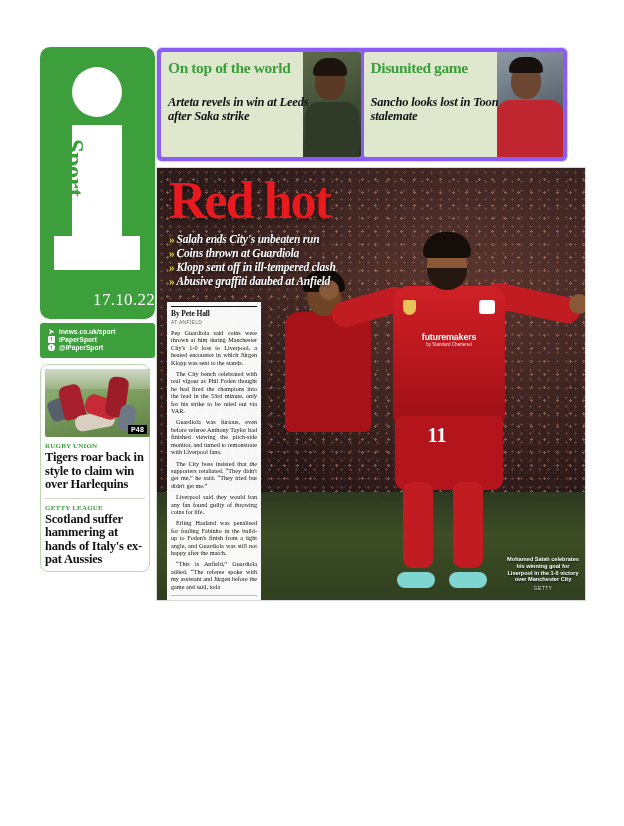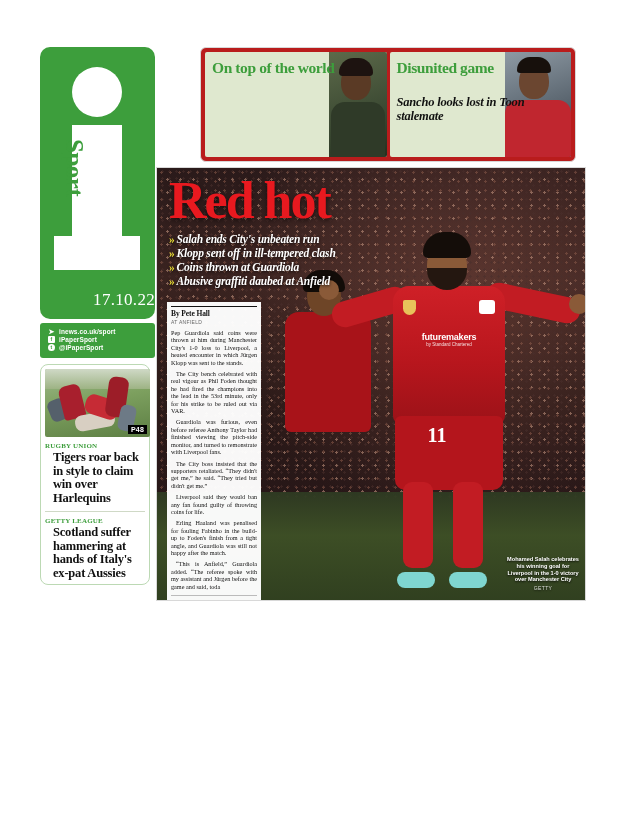--- a/index.html
+++ b/index.html
@@ -76,30 +76,30 @@
   .pbadge{
     position:absolute;right:3px;bottom:3px;background:#000;color:#fff;
     font-size:7px;font-weight:bold;padding:1px 3px;letter-spacing:0.2px;
   }
   .kicker{
     color:#3d9e3c;font-size:7px;font-weight:bold;letter-spacing:0.2px;
     margin:5px 0 1px 0;font-family:"Liberation Serif", serif;
   }
   .side-head{
     color:#111;font-size:12.5px;font-weight:bold;line-height:13.5px;
-    font-family:"Liberation Serif", serif;letter-spacing:-0.2px;margin-left:8px;
+    font-family:"Liberation Serif", serif;letter-spacing:-0.2px;
   }
   .side-rule{border-top:1px solid #cfd9c6;margin:6px 0 0 0;}
 
   
   .right-col{position:absolute;left:156px;top:47px;width:428px;}
 
   .teaser-wrap{
-    border:1px solid #d8d8d8;border-radius:6px;background:#b91c1c;
-    padding:4px;box-sizing:border-box;width:376px;margin-left:44px;
+    border:1px solid #d8d8d8;border-radius:6px;background:#8b5cf6;
+    padding:4px;box-sizing:border-box;width:412px;
   }
   .teasers{display:flex;gap:3px;}
   .teaser{
     position:relative;flex:1;height:105px;overflow:hidden;border-radius:2px;
   }
   .t-green{background:#dfe8cf;}
   .t-yellow{background:#ecdf36;}
   .t-head{
     position:absolute;left:7px;top:8px;right:42px;
     font-family:"Liberation Serif", serif;font-weight:bold;
@@ -287,20 +287,21 @@
     <div class="teaser-wrap">
       <div class="teasers">
 
         <div class="teaser t-green">
           <div class="t-photo ph-saka">
             <div class="body"></div>
             <div class="face"></div>
             <div class="hair"></div>
           </div>
           <div class="t-head g">On top of the world</div>
+          <div class="t-sub">Arteta revels in win at Leeds after Saka strike</div>
           <div class="pbadge">P52</div>
         </div>
 
 
         <div class="teaser t-green">
           <div class="t-photo wide ph-sancho">
             <div class="body"></div>
             <div class="face"></div>
             <div class="hair"></div>
           </div>
@@ -343,22 +344,22 @@
         <div class="pl-bootR"></div>
         <div class="pl-head"></div>
         <div class="pl-beard"></div>
         <div class="pl-hair"></div>
       </div>
 
       <div class="headline">Red hot</div>
 
       <div class="bullets">
         <div class="bullet"><span class="chev">»</span><span>Salah ends City's unbeaten run</span></div>
+        <div class="bullet"><span class="chev">»</span><span>Coins thrown at Guardiola</span></div>
         <div class="bullet"><span class="chev">»</span><span>Klopp sent off in ill-tempered clash</span></div>
-        <div class="bullet"><span class="chev">»</span><span>Coins thrown at Guardiola</span></div>
         <div class="bullet"><span class="chev">»</span><span>Abusive graffiti daubed at Anfield</span></div>
       </div>
 
       <div class="article">
         <div class="byline">By Pete Hall</div>
         <div class="byline-sub">AT ANFIELD</div>
         <p class="art-p first">Pep Guardiola said coins were thrown at him during Manchester City's 1-0 loss to Liverpool, a heated encounter in which Jürgen Klopp was sent to the stands.</p>
         <p class="art-p">The City bench celebrated with real vigour as Phil Foden thought he had fired the champions into the lead in the 53rd minute, only for his strike to be ruled out via VAR.</p>
         <p class="art-p">Guardiola was furious, even before referee Anthony Taylor had finished viewing the pitch-side monitor, and turned to remonstrate with Liverpool fans.</p>
         <p class="art-p">The City boss insisted that the supporters retaliated. “They didn't get me,” he said. “They tried but didn't get me.”</p>

